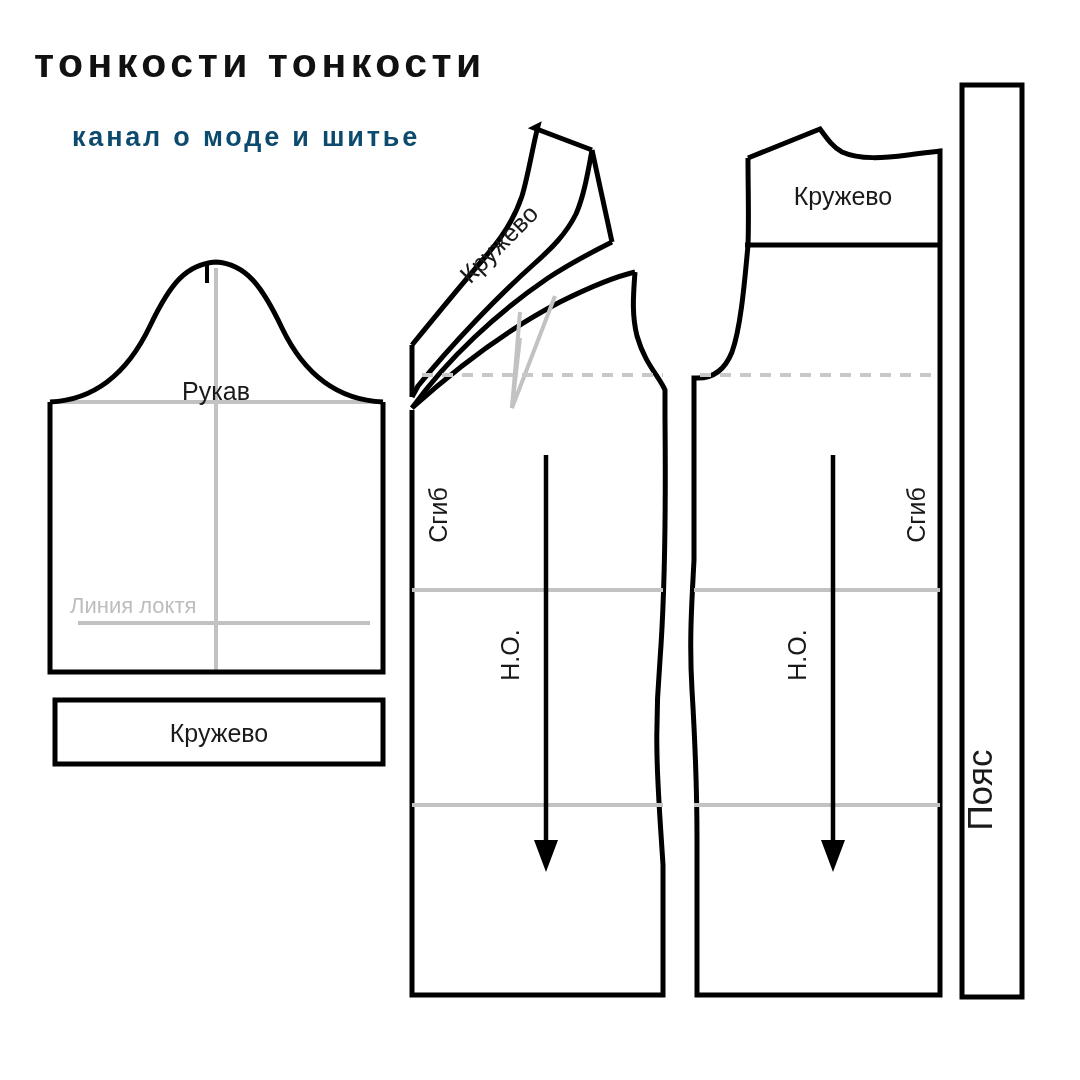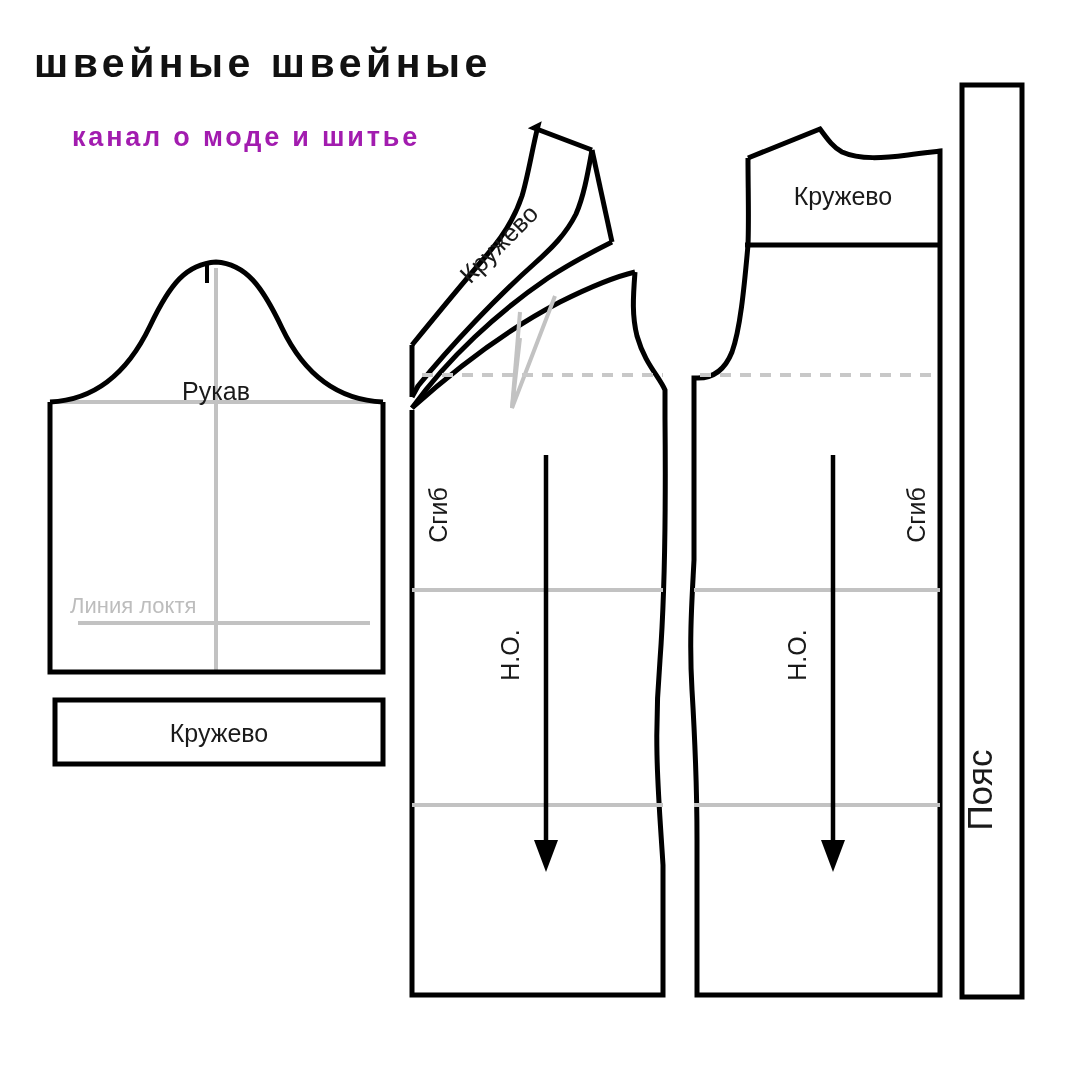--- a/index.html
+++ b/index.html
@@ -15,37 +15,37 @@
   svg#pattern{position:absolute;left:0;top:0;width:1080px;height:1080px;display:block;}
   .hdr{position:absolute;white-space:nowrap;}
   #title{
     left:34px;top:40px;
     font-size:41px;font-weight:bold;letter-spacing:4.5px;
     color:#111111;
   }
   #subtitle{
     left:72px;top:122px;
     font-size:27px;font-weight:bold;letter-spacing:2.8px;
-    color:#a21caf;
+    color:#0c4a6e;
   }
   text{font-family:"Liberation Sans","DejaVu Sans",sans-serif;}
   .lbl{fill:#1a1a1a;font-size:25px;}
   .lbl-g{fill:#bdbdbd;font-size:22px;}
   .ink{fill:none;stroke:#000000;stroke-width:5;stroke-linejoin:miter;stroke-linecap:butt;}
   .ink-thin{fill:none;stroke:#000000;stroke-width:4;}
   .grey{fill:none;stroke:#c2c2c2;stroke-width:4;}
   .grey-dash{fill:none;stroke:#c8c8c8;stroke-width:4;stroke-dasharray:11 9;}
   .arrow{fill:none;stroke:#000000;stroke-width:4.5;}
 </style>
 </head>
 <body>
 
 <div id="root">
 
-  <div class="hdr" id="title">швейные швейные</div>
+  <div class="hdr" id="title">тонкости тонкости</div>
 
   <div class="hdr" id="subtitle">канал о моде и шитье</div>
 
   <svg id="pattern" viewBox="0 0 1080 1080">
 
     <g>
 
       <line class="grey" x1="50" y1="402" x2="383" y2="402"></line>
       <line class="grey" x1="216" y1="268" x2="216" y2="672"></line>
       <line class="grey" x1="78" y1="623" x2="370" y2="623"></line>

